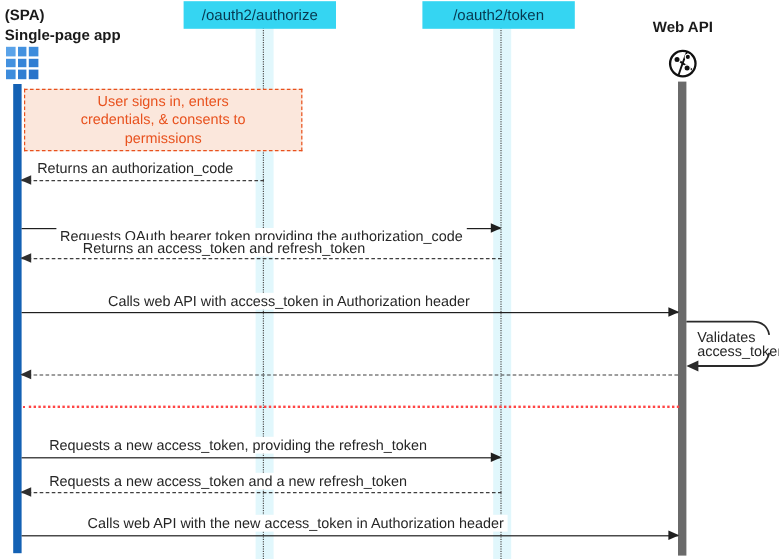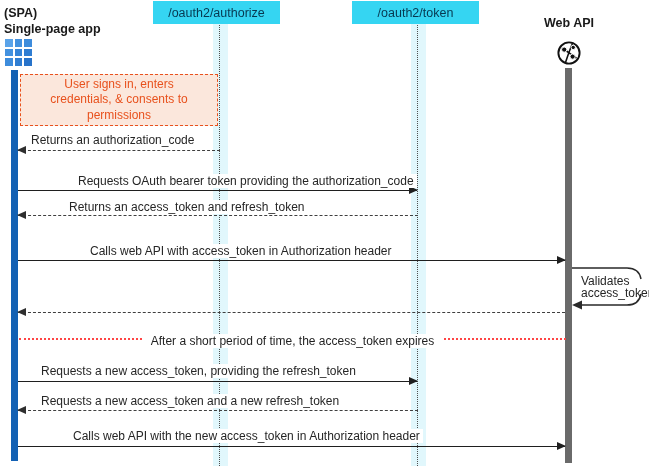--- a/index.html
+++ b/index.html
@@ -21,21 +21,21 @@
     background:var(--cyan,#35D5F2); color:var(--cyan-text,#073850);
     font-size:12.5px; display:flex; align-items:center; justify-content:center;
   }
   .actor-label { position:absolute; font-size:12.5px; font-weight:bold; color:#1a1a1a; line-height:1.25; }
   
   .grid-icon { position:absolute; left:5px; top:39px; width:27px; height:27px;
     display:grid; grid-template-columns:repeat(3,1fr); grid-template-rows:repeat(3,1fr); gap:2px; }
   .grid-icon b { display:block; }
   
   .note {
-    position:absolute; left:20px; top:74px; width:198px; height:52px;
+    position:absolute; left:20px; top:74px; width:232px; height:52px;
     background:var(--note-fill,#FBE7DC); border:1.5px dashed var(--orange,#E8511D);
     display:flex; align-items:center; justify-content:center; box-sizing:border-box;
   }
   .note .txt { width:172px; text-align:center; color:var(--orange,#E8511D); font-size:12px; line-height:1.28; }
   
   .msg-label { position:absolute; font-size:12px; color:var(--text,#262626); background:#fff;
     padding:0 3px; white-space:nowrap; z-index:5; line-height:14px; }
   .line { position:absolute; height:0; z-index:4; }
   .line.solid { border-top:1.5px solid #1f1f1f; }
   .line.dashed { border-top:1.5px dashed #3f3f3f; }
@@ -98,43 +98,40 @@
     <circle cx="17.2" cy="7.4" r="2.2" fill="#111" stroke="#fff" stroke-width="1"></circle>
   </svg>
 
   <div class="note">
     <div class="txt">User signs in, enters credentials, &amp; consents to permissions</div>
   </div>
 
   <div class="msg-label" style="left:28px; top:133px;">Returns an authorization_code</div>
   <div class="line dashed left" style="left:18px; top:150px; width:202px;"></div>
 
-  <div class="msg-label" style="left:47px; top:174px;margin-left:28px;">Requests OAuth bearer token providing the authorization_code</div>
+  <div class="msg-label" style="left:47px; top:190px;">Requests OAuth bearer token providing the authorization_code</div>
   <div class="line solid right" style="left:18px; top:190px; width:399px;"></div>
 
   <div class="msg-label" style="left:38px; top:200px;margin-left:28px;">Returns an access_token and refresh_token</div>
   <div class="line dashed left" style="left:18px; top:215px; width:400px;"></div>
 
   <div class="msg-label" style="left:87px; top:244px;">Calls web API with access_token in Authorization header</div>
   <div class="line solid right" style="left:18px; top:260px; width:547px;"></div>
 
   <svg class="self-svg" width="84" height="50" viewBox="0 0 84 50" style="top: 261px;">
     <path d="M7 7 H62 Q74 7 76 18" fill="none" stroke="#2a2a2a" stroke-width="1.5"></path>
     <path d="M76 33 Q74 44 62 44 H16" fill="none" stroke="#2a2a2a" stroke-width="1.5"></path>
     <polygon points="7,44 17,39.5 17,48.5" fill="#2a2a2a"></polygon>
   </svg>
   <div class="self-txt" style="top:274px;">Validates</div>
   <div class="self-txt" style="top:286px;">access_token</div>
 
   <div class="line dashed left" style="left:18px; top:312px; width:547px;"></div>
 
   <div class="sep-line"></div>
-  <div class="sep-label">
-    <span>After a short period of time, the access_token expires</span>
-  </div>
 
   <div class="msg-label" style="left:38px; top:364px;">Requests a new access_token, providing the refresh_token</div>
   <div class="line solid right" style="left:18px; top:381px; width:399px;"></div>
 
   <div class="msg-label" style="left:38px; top:394px;">Requests a new access_token and a new refresh_token</div>
   <div class="line dashed left" style="left:18px; top:410px; width:400px;"></div>
 
   <div class="msg-label" style="left:70px; top:429px;">Calls web API with the new access_token in Authorization header</div>
   <div class="line solid right" style="left:18px; top:446px; width:547px;"></div>
 

